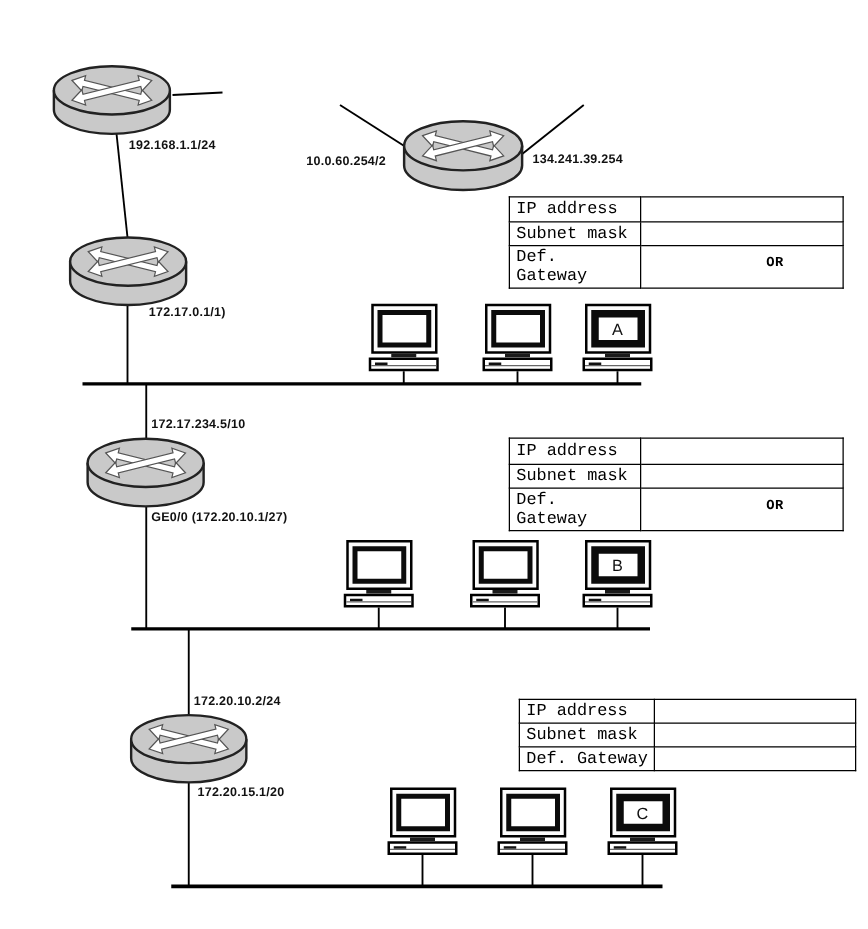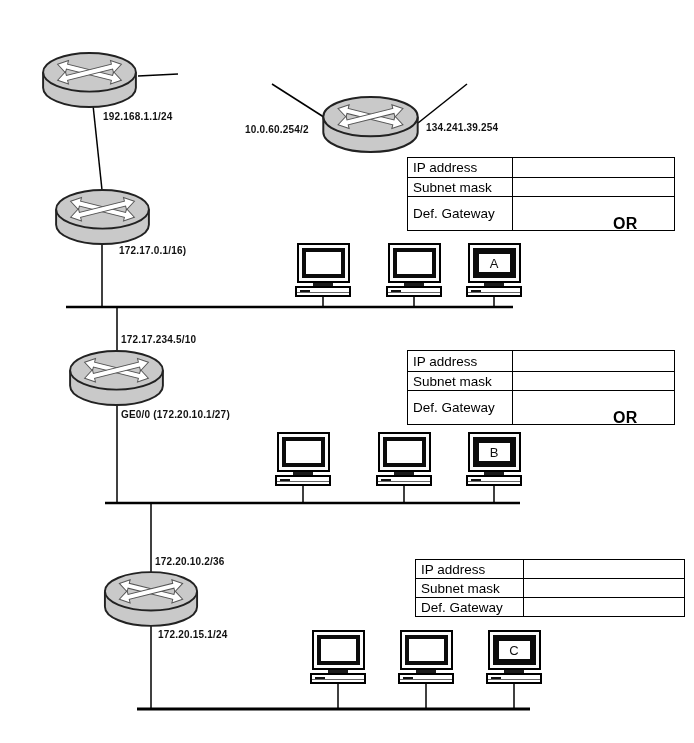--- a/index.html
+++ b/index.html
@@ -18,24 +18,24 @@
   .screen{width:100%;height:100%;border:4px solid #0b0b0b;background:#fff;box-sizing:border-box;
           display:flex;align-items:center;justify-content:center;}
   .computer.lettered .screen{border-width:6px;}
   .host-letter{font-size:13px;line-height:1;color:#111;}
   .stand{width:20px;height:3px;background:#1b1b1b;margin:0 auto;}
   .kbase{width:56px;height:11px;border:2px solid #000;background:#fff;box-sizing:border-box;position:relative;}
   .kbase::before{content:"";position:absolute;left:3px;top:2px;width:10px;height:2px;background:#111;}
   .kbase::after{content:"";position:absolute;left:0;right:0;top:4px;border-top:1px solid #666;}
   
   .iptable{position:absolute;border-collapse:collapse;table-layout:fixed;background:#fff;
-           font-family:Liberation Sans, sans-serif;font-size:13.5px;color:#000;}
+           font-family:Liberation Mono, monospace;font-size:13.5px;color:#000;}
   .iptable td{border:1.4px solid #000;padding:0 2px 0 5px;vertical-align:middle;}
   .or-cell{position:relative;}
-  .or-span{position:absolute;top:18px;left:100px;font-weight:bold;font-size:16px;letter-spacing:.4px;}
+  .or-span{position:absolute;top:8px;left:100px;font-weight:bold;font-size:11px;letter-spacing:.4px;}
 </style>
 </head>
 <body>
 
 <div class="canvas">
 
   <svg width="0" height="0" style="position:absolute">
     <defs>
       <polygon id="dbl-arrow" points="-34,0 -24,-6.5 -24,-2.6 24,-2.6 24,-6.5 34,0 24,6.5 24,2.6 -24,2.6 -24,6.5" fill="#ffffff" stroke="#555" stroke-width="1"></polygon>
       <g id="router-shape">
@@ -101,25 +101,25 @@
   <div class="node" style="left:103px;top:570px;width:96px;height:58px">
     <svg viewBox="0 0 100 60" width="96" height="58">
         <use href="#router-shape"></use>
       </svg>
   </div>
 
 
   <div class="lbl" style="left:103px;top:111px">192.168.1.1/24</div>
   <div class="lbl" style="left:245px;top:124px">10.0.60.254/2</div>
   <div class="lbl" style="left:426px;top:122px">134.241.39.254</div>
-  <div class="lbl" style="left:119px;top:245px">172.17.0.1/16)</div>
+  <div class="lbl" style="left:119px;top:245px">172.17.0.1/1)</div>
   <div class="lbl" style="left:121px;top:334px">172.17.234.5/10</div>
   <div class="lbl" style="left:121px;top:409px">GE0/0 (172.20.10.1/27)</div>
-  <div class="lbl" style="left:155px;top:556px">172.20.10.2/36</div>
-  <div class="lbl" style="left:158px;top:629px">172.20.15.1/24</div>
+  <div class="lbl" style="left:155px;top:556px">172.20.10.2/24</div>
+  <div class="lbl" style="left:158px;top:629px">172.20.15.1/20</div>
 
   <div class="computer" style="left:295px;top:243px">
     <div class="monitor">
         <div class="screen"></div>
       </div>
     <div class="stand"></div>
     <div class="kbase"></div>
   </div>
   <div class="computer" style="left:386px;top:243px">
     <div class="monitor">

